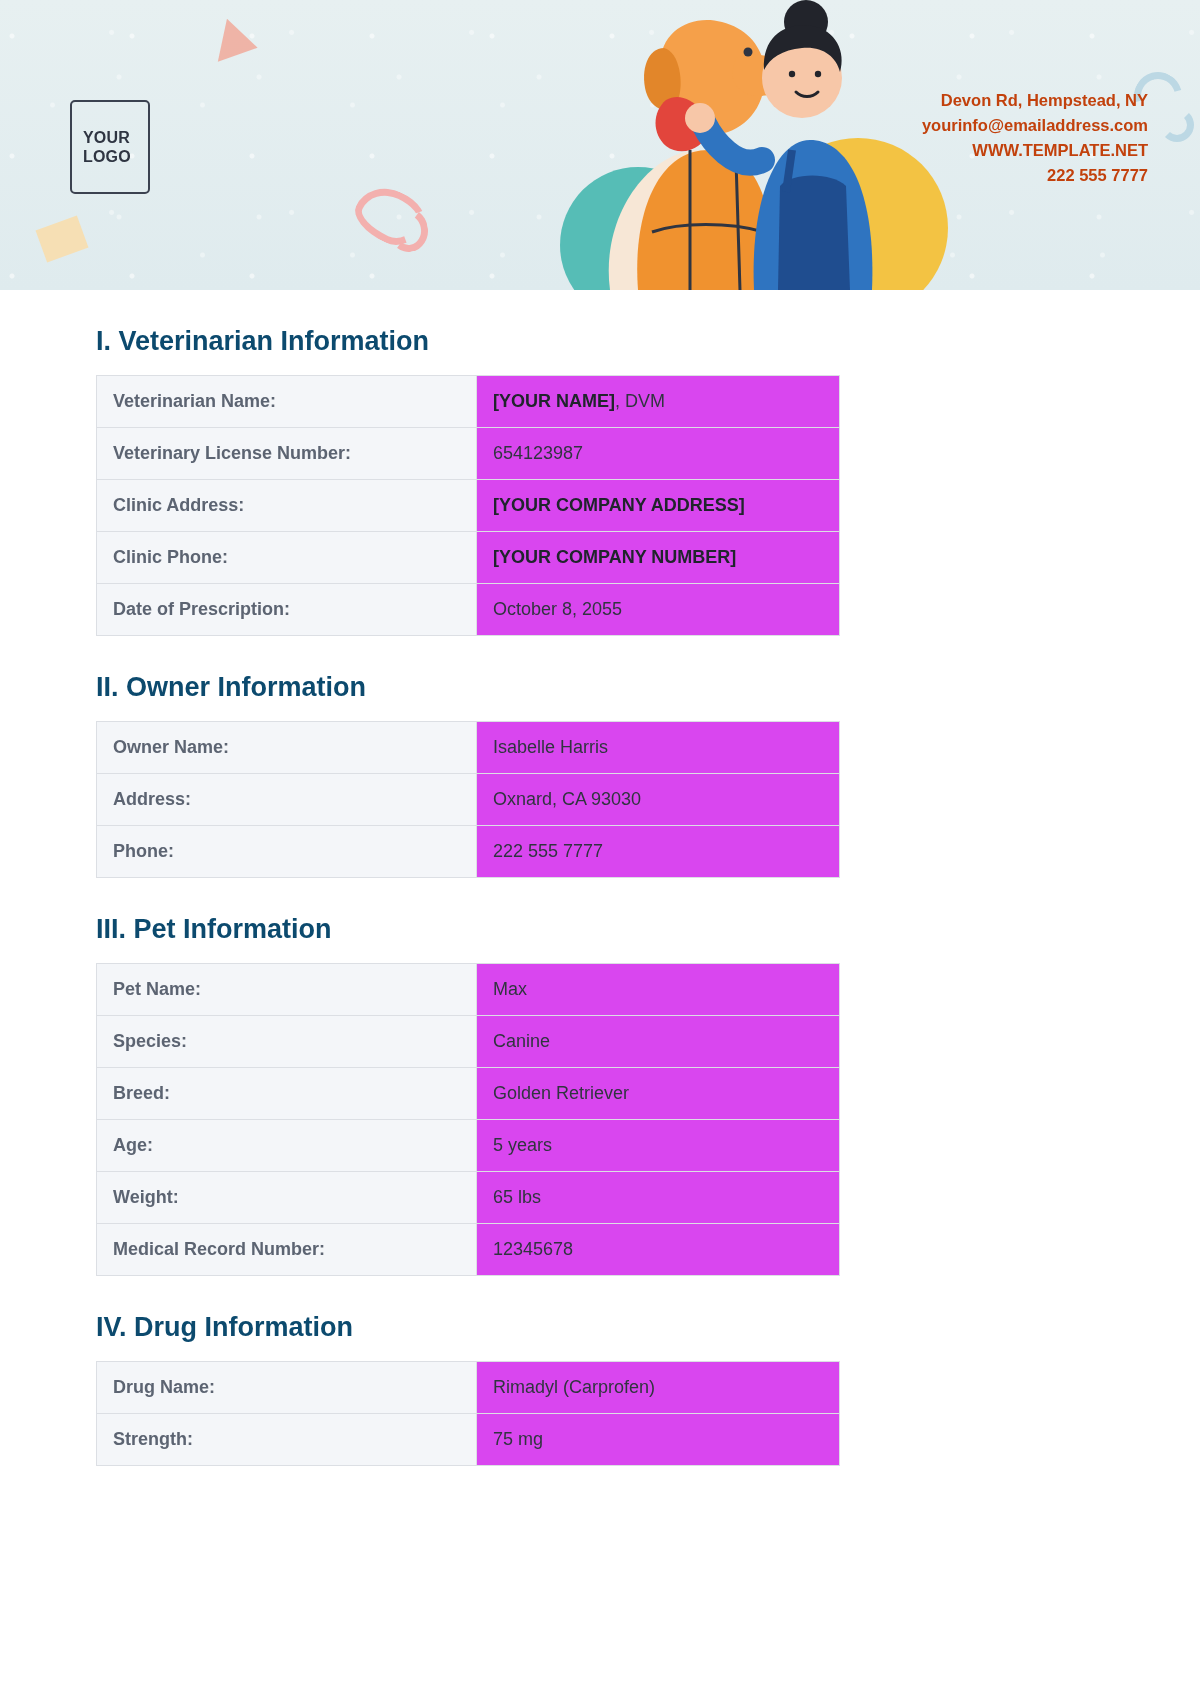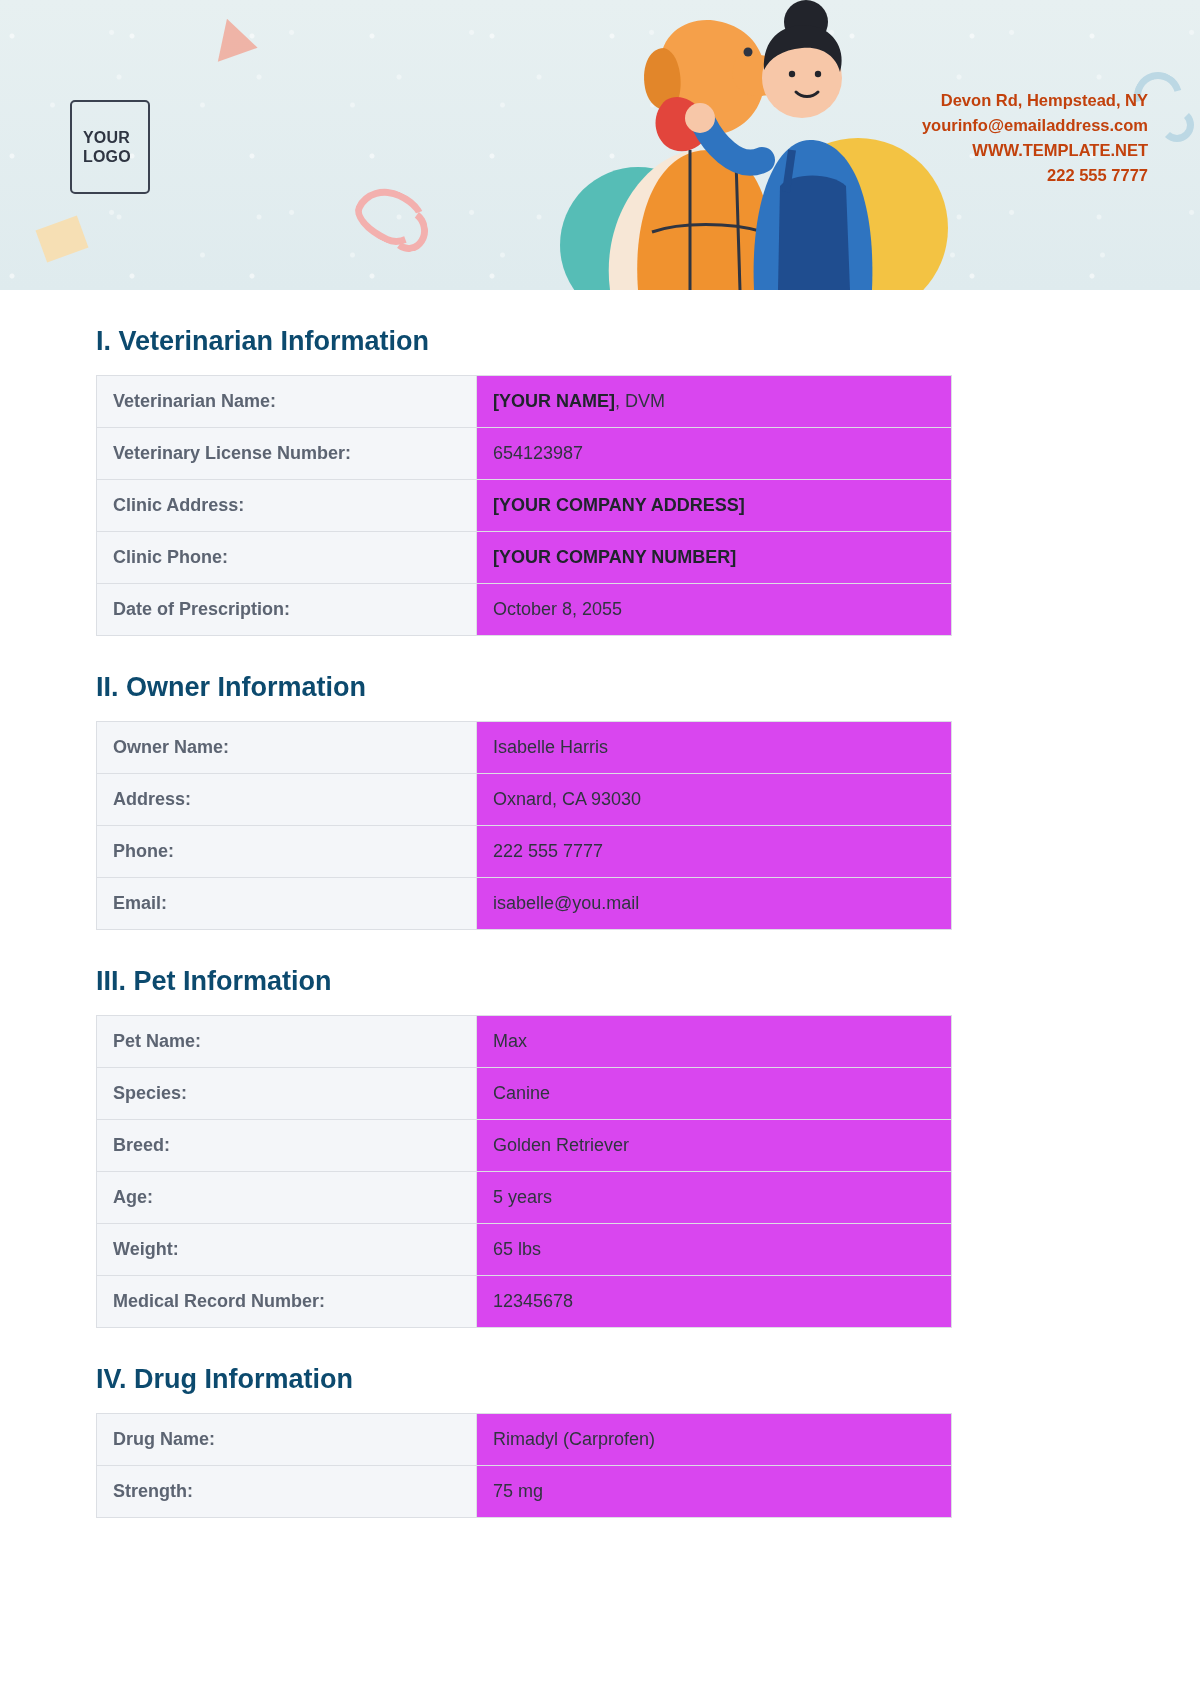--- a/index.html
+++ b/index.html
@@ -136,21 +136,21 @@
     color: #1f2430;
     letter-spacing: -0.3px;
   }
   h2.section {
     margin: 36px 0 18px 0;
     font-size: 27px;
     font-weight: 700;
     color: #0c4a6e;
   }
   table.info {
-    width: 856px;
+    width: 744px;
     border-collapse: collapse;
     table-layout: fixed;
   }
   table.info td {
     border: 1px solid #dcdfe4;
     height: 52px;
     padding: 0 16px;
     font-size: 18px;
     vertical-align: middle;
   }
@@ -279,24 +279,20 @@
               <td class="value">Isabelle Harris</td>
             </tr>
             <tr>
               <td class="label">Address:</td>
               <td class="value">Oxnard, CA 93030</td>
             </tr>
             <tr>
               <td class="label">Phone:</td>
               <td class="value">222 555 7777</td>
             </tr>
-            <tr>
-              <td class="label">Email:</td>
-              <td class="value">isabelle@you.mail</td>
-            </tr>
           </tbody>
         </table>
         <h2 class="section">III. Pet Information</h2>
         <table class="info">
           <tbody>
             <tr>
               <td class="label">Pet Name:</td>
               <td class="value">Max</td>
             </tr>
             <tr>

